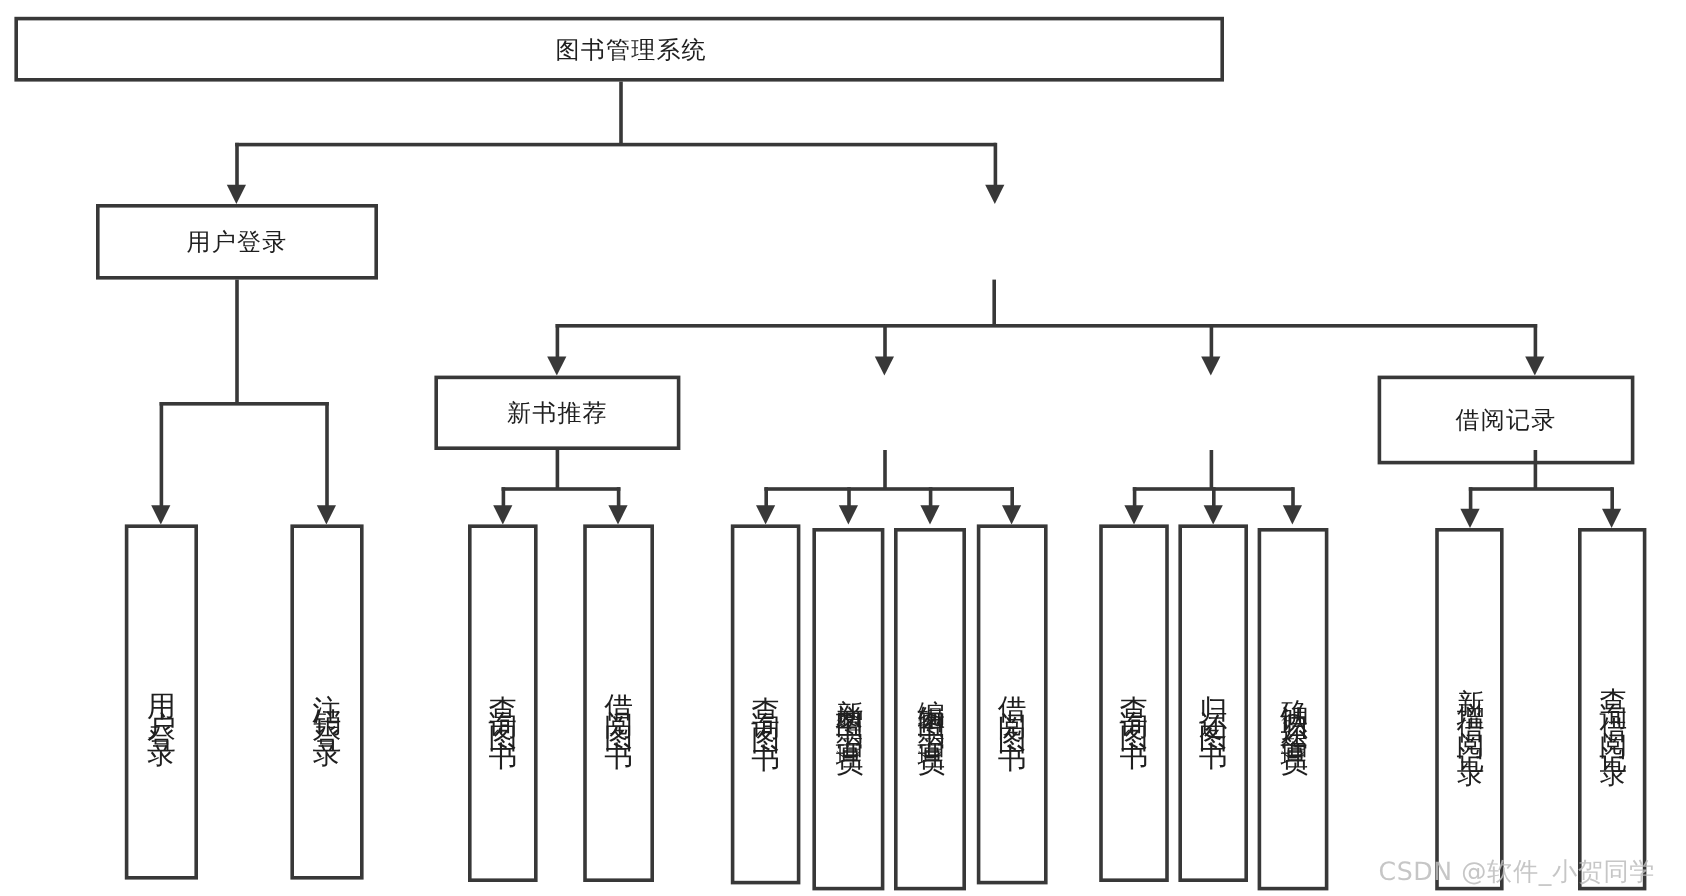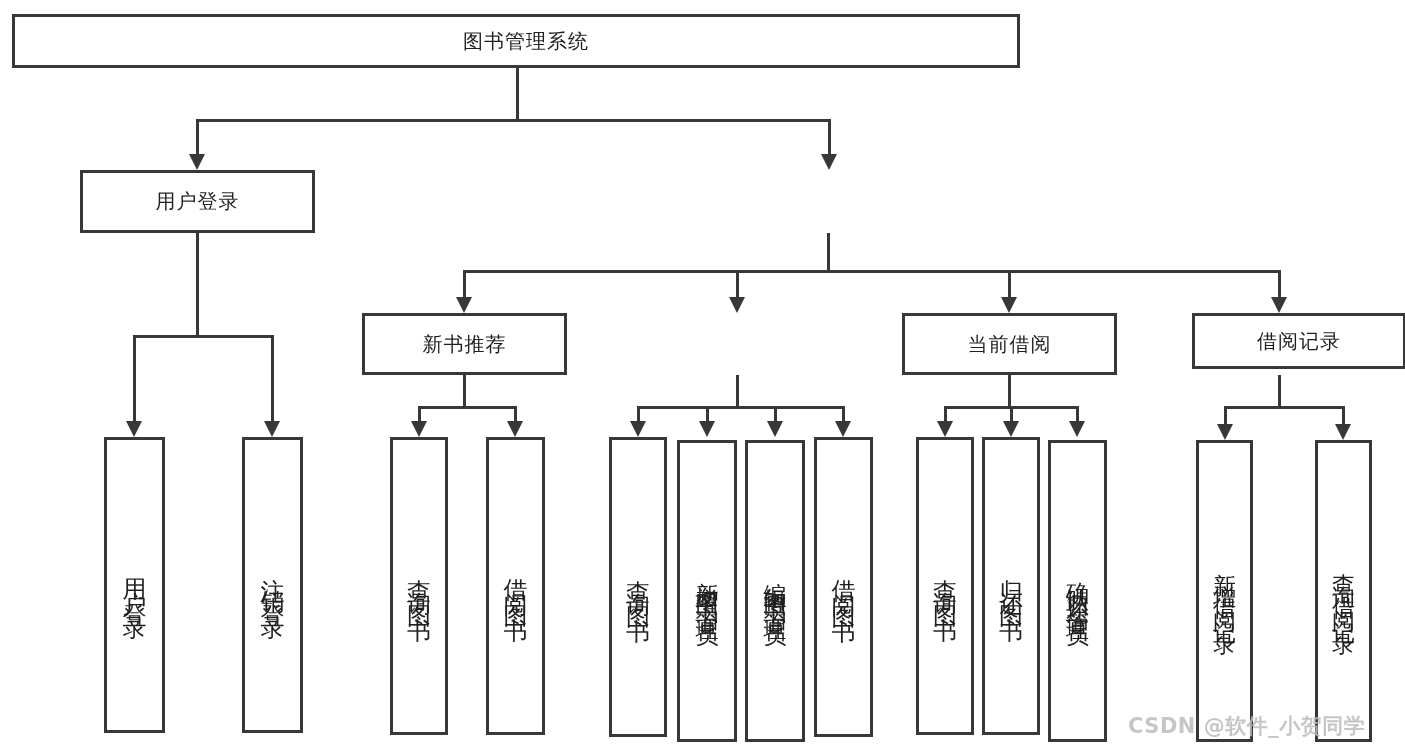--- a/index.html
+++ b/index.html
@@ -28,22 +28,22 @@
   .vnode.dense{font-size:23px;letter-spacing:6px;}
   .vl{position:absolute;width:3px;background:var(--line);}
   .hl{position:absolute;height:3px;background:var(--line);}
   .ar{
     position:absolute;width:0;height:0;
     border-left:8px solid transparent;border-right:8px solid transparent;
     border-top:16px solid var(--line);
   }
   .watermark{
     position:absolute;left:1128px;top:712px;width:272px;
-    font-size:21px;color:var(--wm);text-align:left;z-index:10;
-    letter-spacing:0.5px;opacity:.85;font-weight:bold;
+    font-size:21px;color:var(--wm);text-align:center;z-index:10;
+    letter-spacing:0.5px;opacity:.85;
   }
 </style>
 </head>
 <body>
 
 <div id="stage">
 
   <div class="hnode" style="left:12px;top:14px;width:1008px;height:54px;padding-left:20px;">图书管理系统</div>
 
   <div class="vl" style="left:516px;top:68px;height:53px;"></div>
@@ -67,22 +67,21 @@
   <div class="vl" style="left:463px;top:270px;height:29px;"></div>
   <div class="ar" style="left:456px;top:297px;"></div>
   <div class="vl" style="left:736px;top:270px;height:29px;"></div>
   <div class="ar" style="left:729px;top:297px;"></div>
   <div class="vl" style="left:1008px;top:270px;height:29px;"></div>
   <div class="ar" style="left:1001px;top:297px;"></div>
   <div class="vl" style="left:1278px;top:270px;height:29px;"></div>
   <div class="ar" style="left:1271px;top:297px;"></div>
 
   <div class="hnode" style="left:362px;top:313px;width:205px;height:62px;">新书推荐</div>
-  <div class="hnode" style="left:902px;top:313px;width:215px;height:62px;">当前借阅</div>
-  <div class="hnode" style="left:1192px;top:313px;width:214px;height:56px;">借阅记录</div>
+  <div class="hnode" style="left:1148px;top:313px;width:214px;height:74px;">借阅记录</div>
 
   <div class="vl" style="left:463px;top:375px;height:33px;"></div>
   <div class="hl" style="left:418px;top:406px;width:99px;"></div>
   <div class="vl" style="left:418px;top:406px;height:18px;"></div>
   <div class="ar" style="left:411px;top:421px;"></div>
   <div class="vl" style="left:514px;top:406px;height:18px;"></div>
   <div class="ar" style="left:507px;top:421px;"></div>
 
   <div class="vl" style="left:736px;top:375px;height:33px;"></div>
   <div class="hl" style="left:637px;top:406px;width:208px;"></div>

